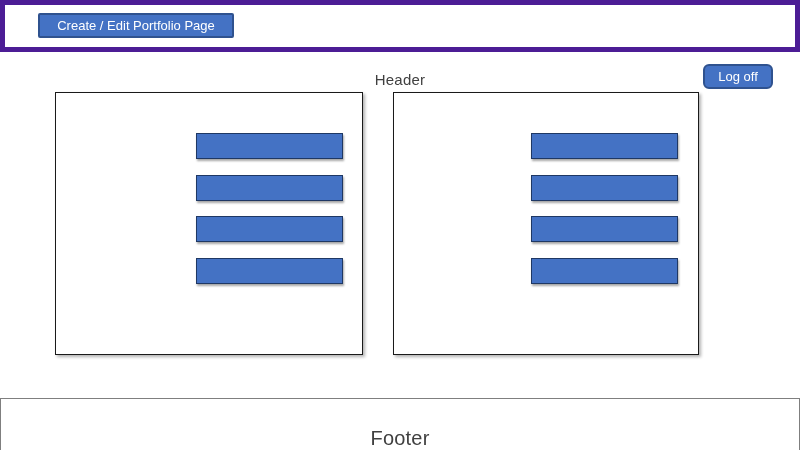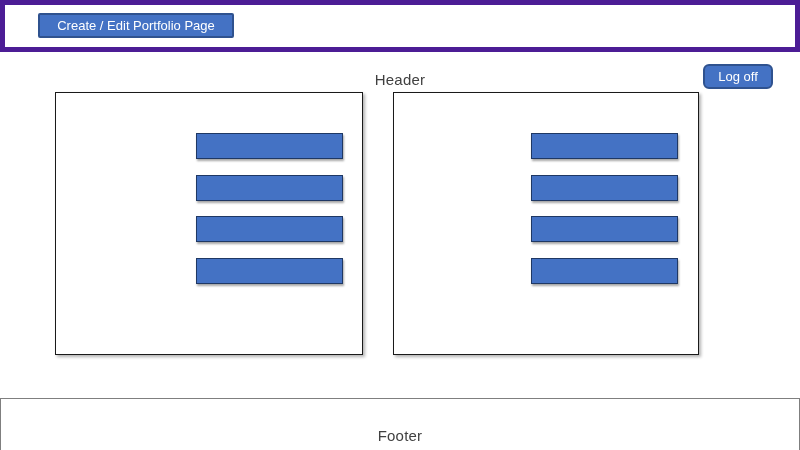--- a/index.html
+++ b/index.html
@@ -94,21 +94,21 @@
     box-sizing: border-box;
     border: 1px solid #7f7f7f;
     border-bottom: none;
     background: #ffffff;
   }
   .footer-title {
     position: absolute;
     left: 0; top: 28px;
     width: 100%;
     text-align: center;
-    font-size: 15px;
+    font-size: 20px;
     color: #404040;
     letter-spacing: 0.2px;
   }
 </style>
 </head>
 <body>
 
 <div class="stage">
 
   <div class="header-bar">

